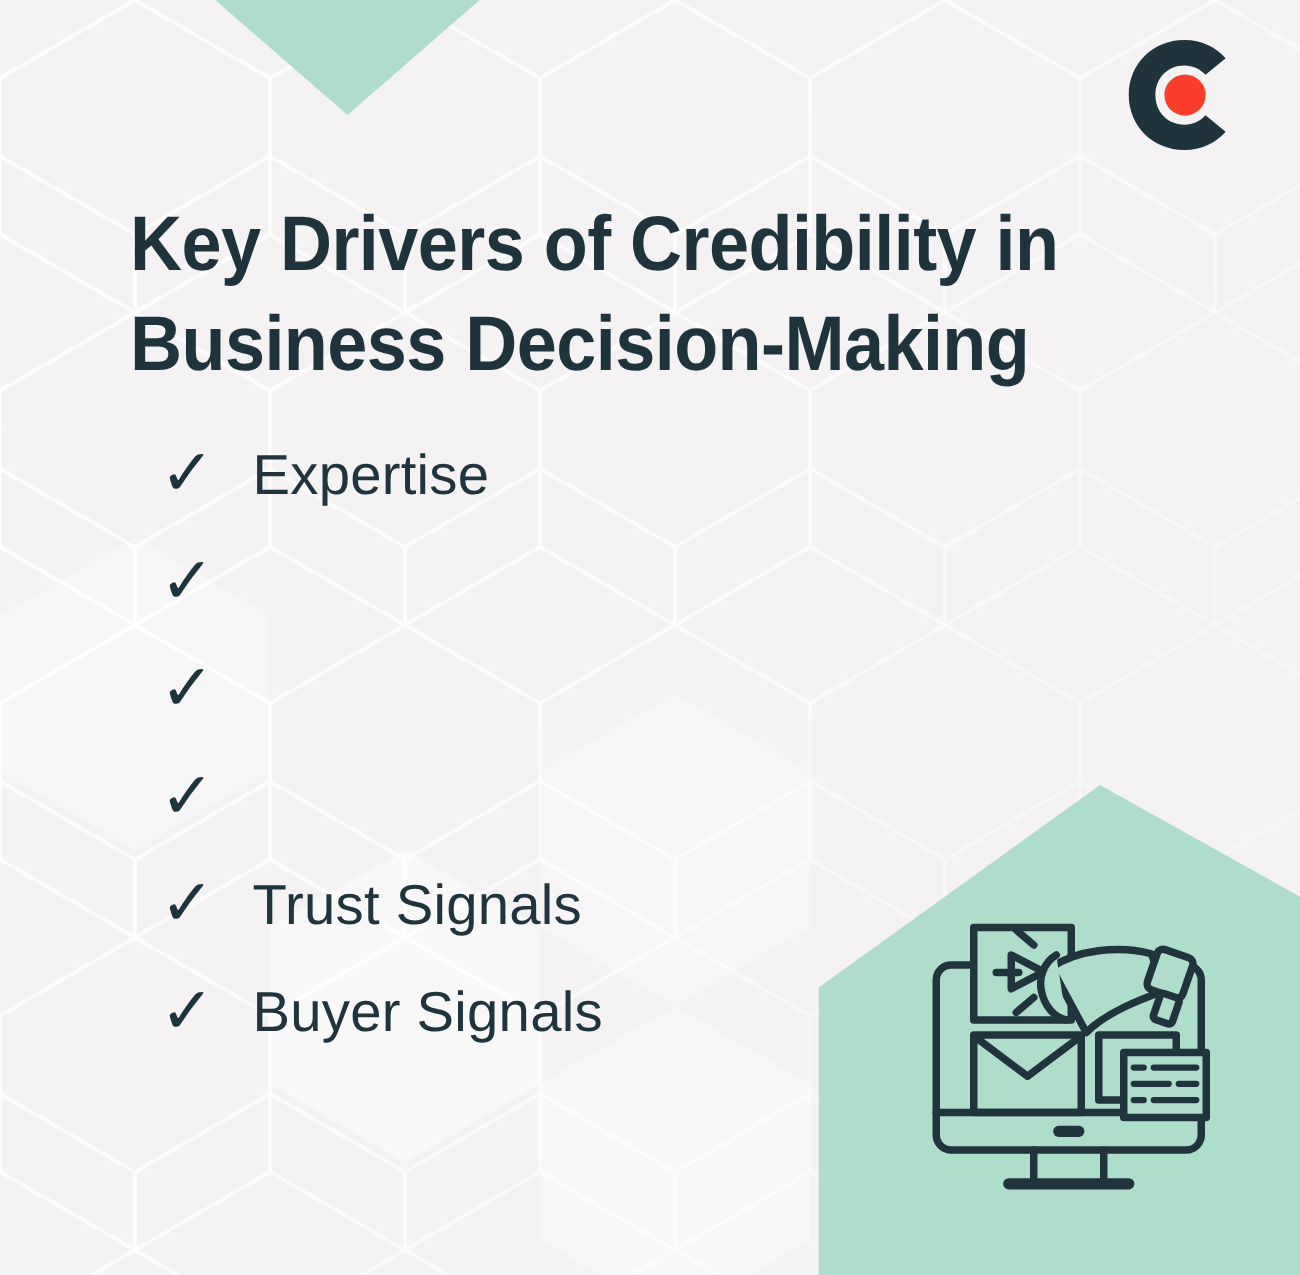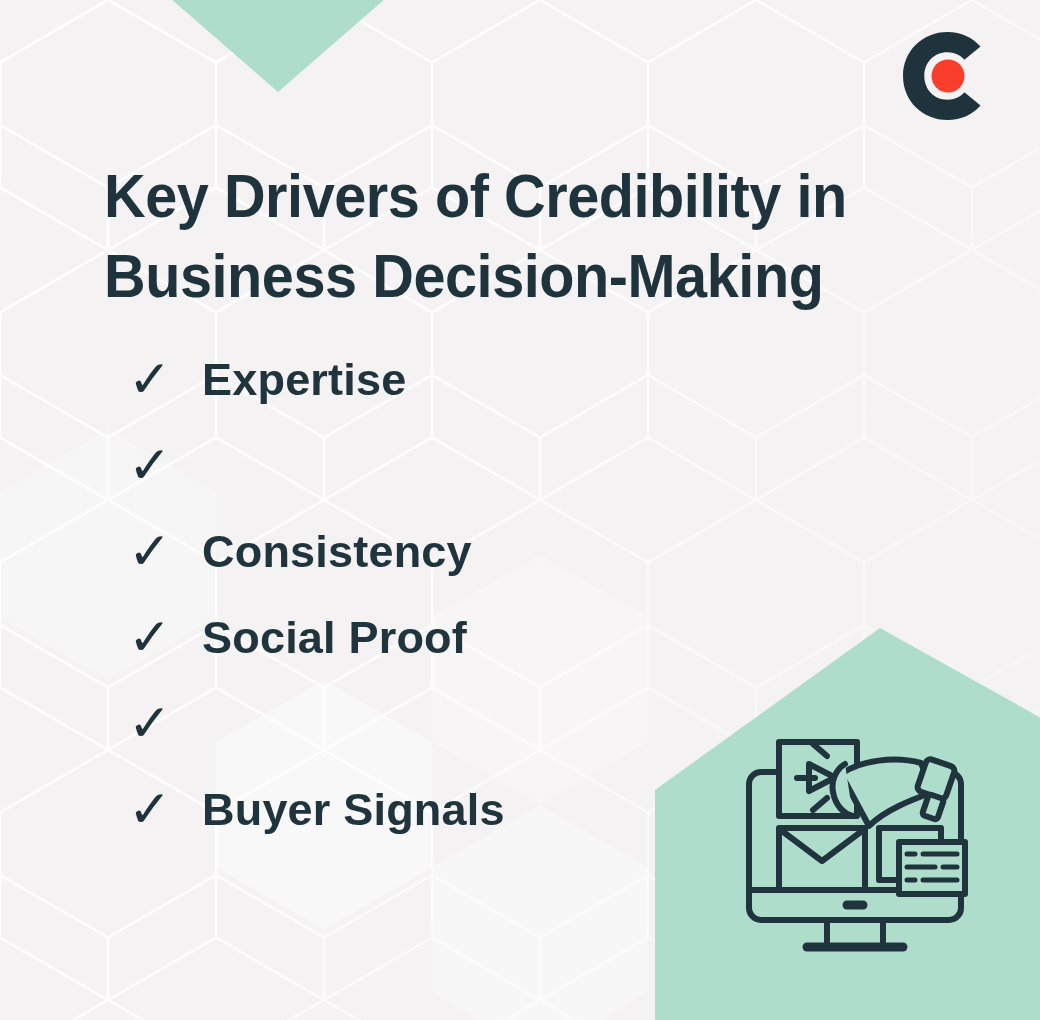--- a/index.html
+++ b/index.html
@@ -92,21 +92,21 @@
     line-height: 1;
     color: #1f333c;
     font-family: "DejaVu Sans", sans-serif;
     font-weight: 300;
   }
   .check-label {
     font-size: 45px;
     line-height: 1;
     color: #20343d;
     font-family: "Liberation Sans", sans-serif;
-    font-weight: bold;
+    font-weight: normal;
     letter-spacing: 0.2px;
   }
 
   
   #illustration {
     position: absolute;
     left: 735px;
     top: 730px;
     width: 260px;
     height: 240px;
@@ -165,28 +165,27 @@
   <ul id="checklist">
     <li class="check-row">
       <span class="check-mark">✓</span>
       <span class="check-label">Expertise</span>
     </li>
     <li class="check-row">
       <span class="check-mark">✓</span>
     </li>
     <li class="check-row">
       <span class="check-mark">✓</span>
-      <span class="check-label">Consistency</span>
-    </li>
-    <li class="check-row">
-      <span class="check-mark">✓</span>
-      <span class="check-label">Social Proof</span>
-    </li>
-    <li class="check-row">
-      <span class="check-mark">✓</span>
+    </li>
+    <li class="check-row">
+      <span class="check-mark">✓</span>
+    </li>
+    <li class="check-row">
+      <span class="check-mark">✓</span>
+      <span class="check-label">Trust Signals</span>
     </li>
     <li class="check-row">
       <span class="check-mark">✓</span>
       <span class="check-label">Buyer Signals</span>
     </li>
   </ul>
 
   <svg id="illustration" viewBox="0 0 260 240" xmlns="http://www.w3.org/2000/svg" fill="none" stroke="#20343d" stroke-width="6" stroke-linecap="round" stroke-linejoin="round">
 
     <rect x="14" y="42" width="212" height="148" rx="12"></rect>

